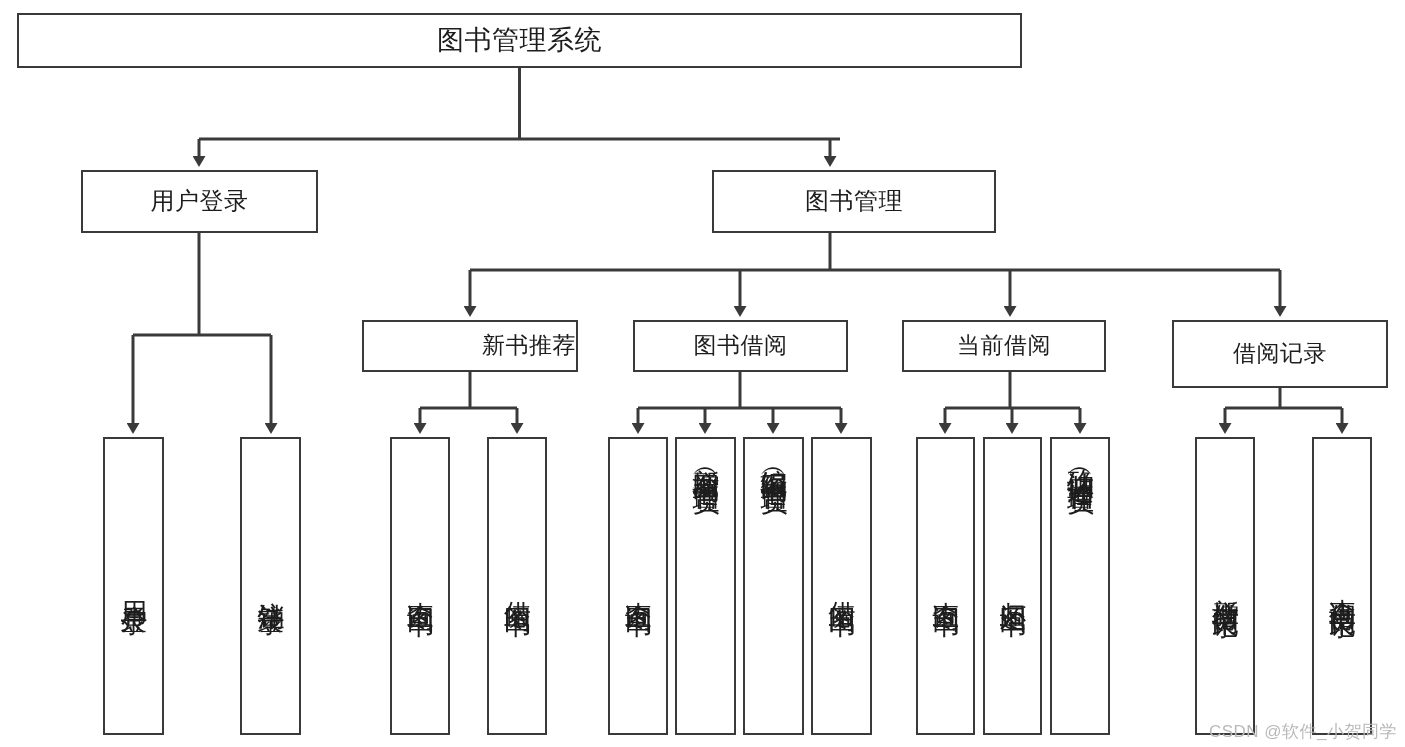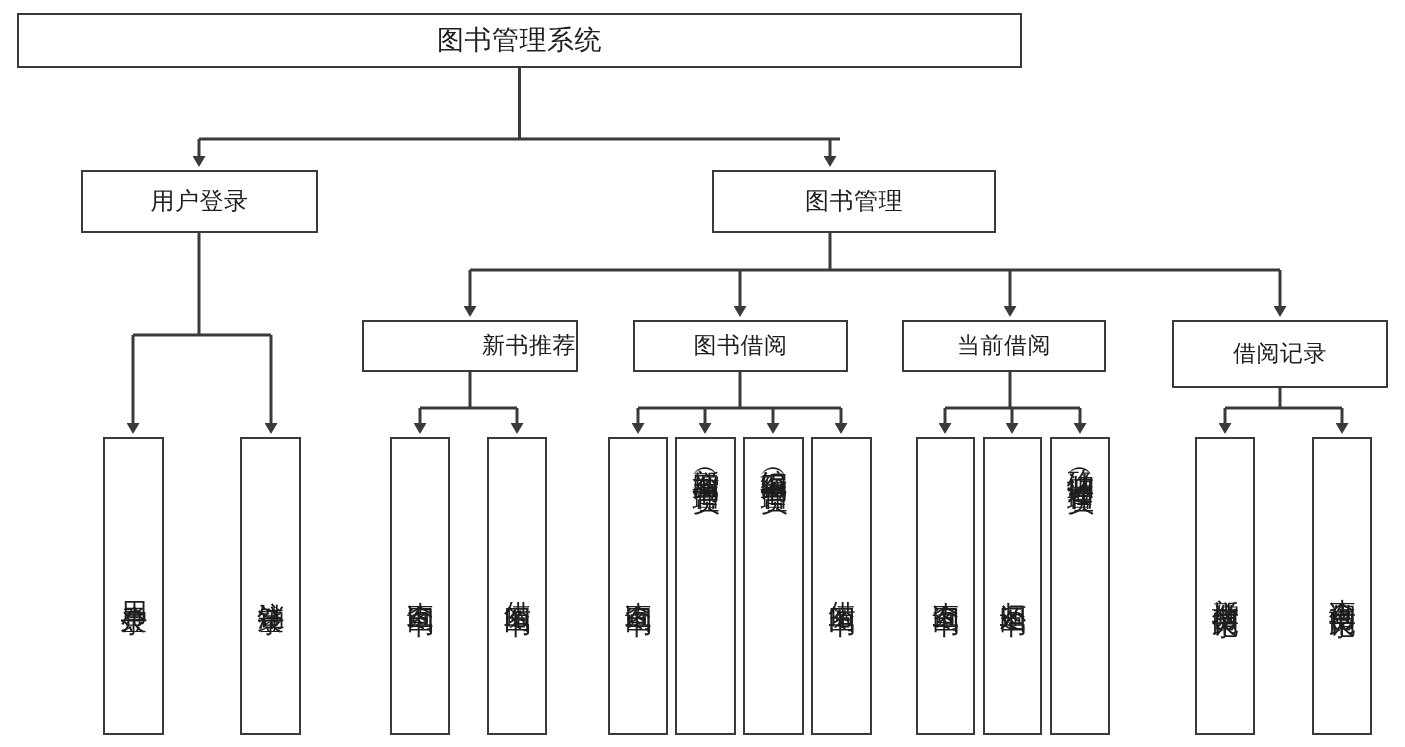--- a/index.html
+++ b/index.html
@@ -196,13 +196,14 @@
   <div class="node-box node-leaf leaf-tall" style="left:1050px; top:437px; width:60px; height:298px;">
     <span class="node-label">确认归还（管理员）</span>
   </div>
   <div class="node-box node-leaf" style="left:1195px; top:437px; width:60px; height:298px;">
     <span class="node-label">新增借阅记录</span>
   </div>
   <div class="node-box node-leaf" style="left:1312px; top:437px; width:60px; height:298px;">
     <span class="node-label">查询借阅记录</span>
   </div>
 
+  <div id="watermark">CSDN @软件_小贺同学</div>
 </div>
 
 </body></html>

